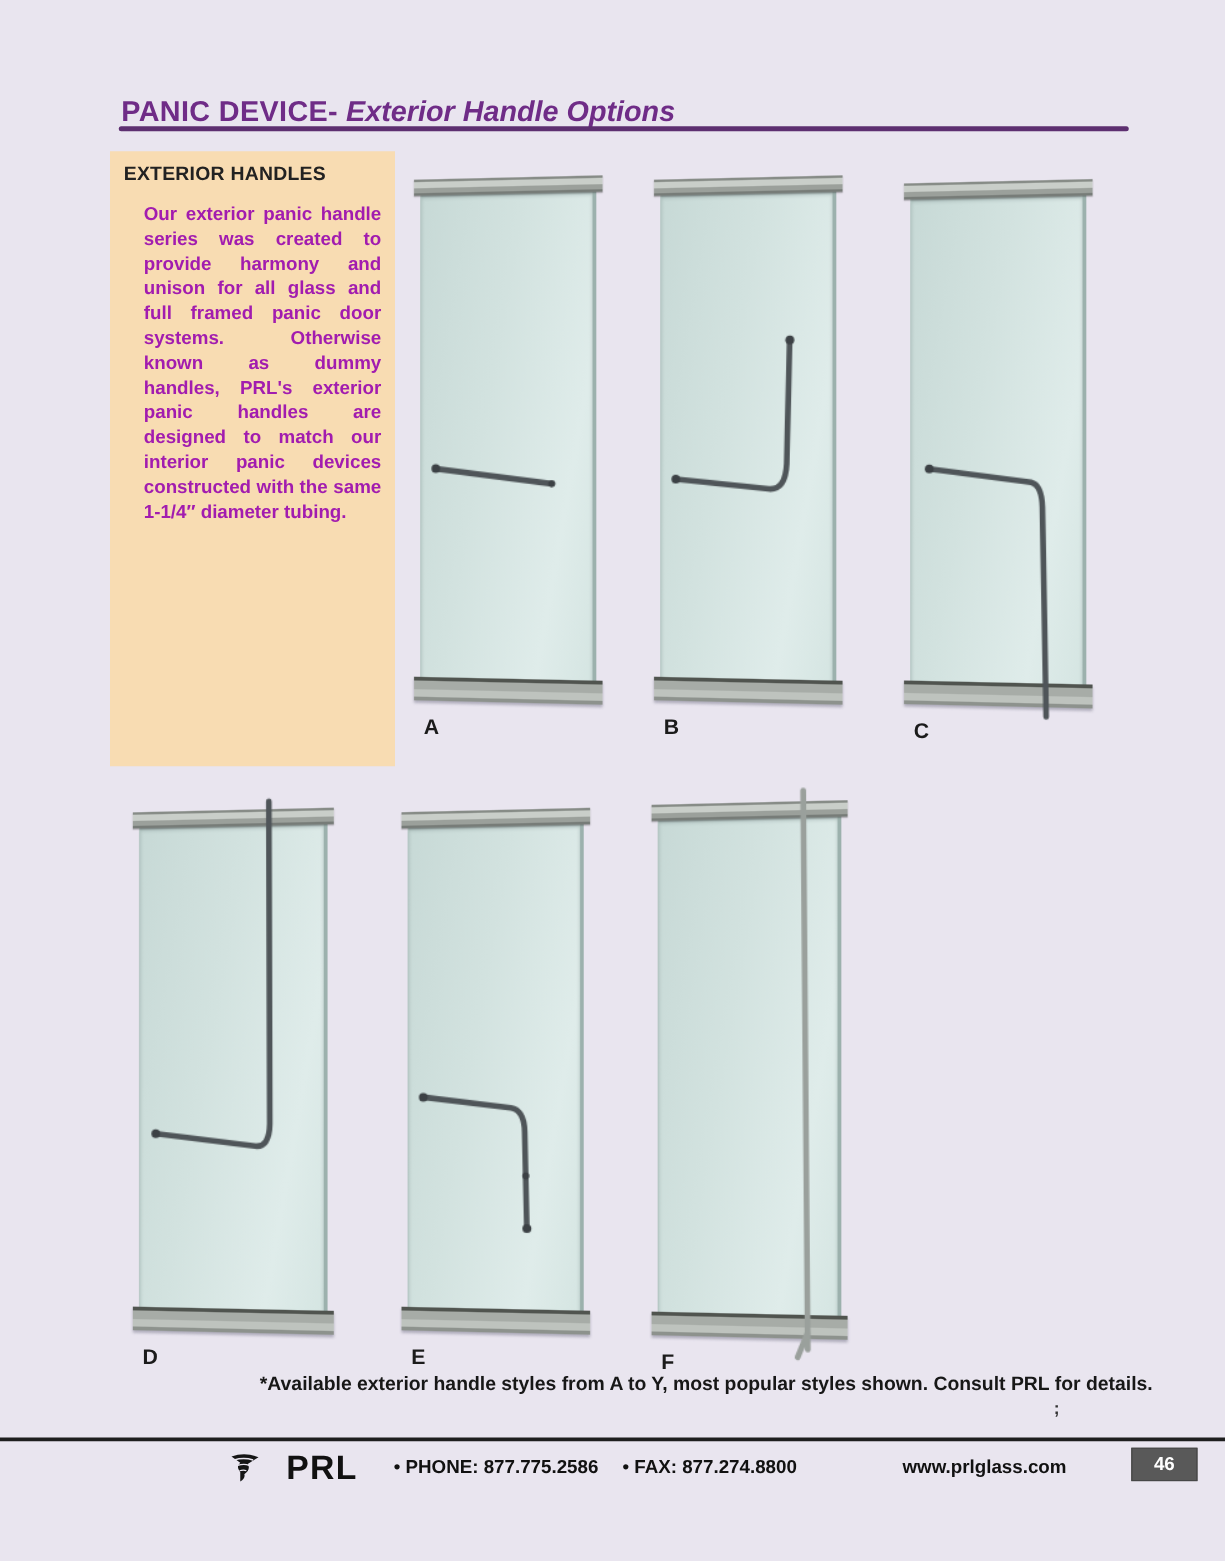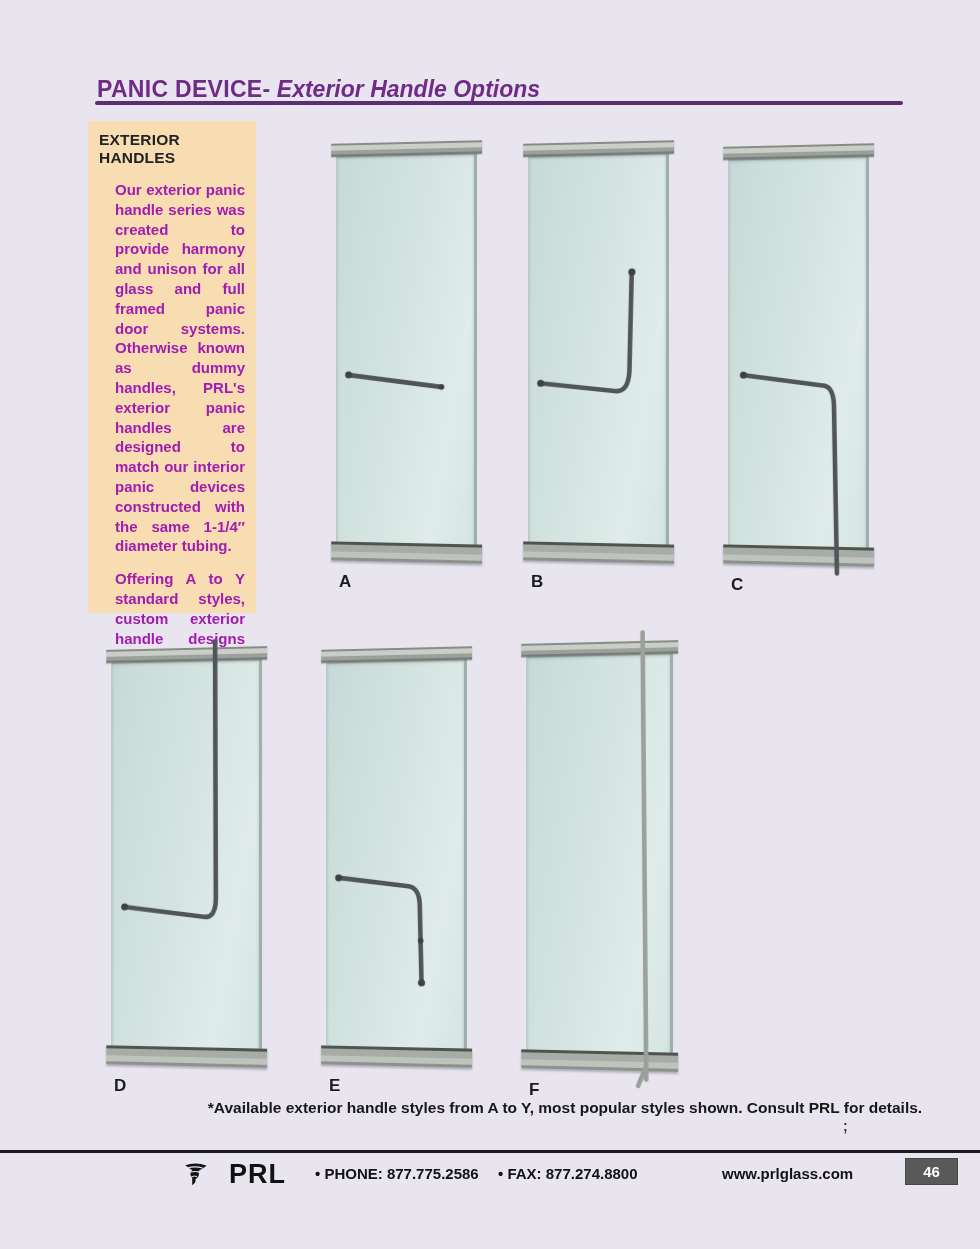--- a/index.html
+++ b/index.html
@@ -7,21 +7,21 @@
     position:relative;width:980px;height:1249px;overflow:hidden;
     background:#e9e5ef;font-family:"Liberation Sans",sans-serif;color:#1f1f1f;
   }
   
   .title{position:absolute;left:97px;top:76px;font-size:23px;color:#6f2c87;white-space:nowrap;}
   .title .t-bold{font-weight:800;letter-spacing:.3px;}
   .title .t-italic{font-style:italic;font-weight:700;}
   .title-rule{position:absolute;left:95px;top:101px;width:808px;height:4px;background:#5d2f70;border-radius:2px;}
   
   .info-box{
-    position:absolute;left:88px;top:121px;width:168px;height:492px;box-sizing:border-box;
+    position:absolute;left:88px;top:121px;width:228px;height:492px;box-sizing:border-box;
     background:#f8dcb2;padding:10px 11px;color:#262626;
   }
   .info-box h2{margin:0 0 13px 0;font-size:15.5px;font-weight:700;letter-spacing:.2px;color:#222;}
   .info-box p{margin:0 0 13px 16px;font-size:15px;line-height:19.8px;text-align:justify;font-weight:600;color:#a21caf;}
   
   .door{position:absolute;}
   .door-3d{
     position:absolute;inset:0;display:flex;flex-direction:column;
     transform:perspective(1100px) rotateY(-7deg);transform-origin:50% 50%;
   }
@@ -77,21 +77,20 @@
 <div class="page">
 
   <div class="title">
     <span class="t-bold">PANIC DEVICE-</span><span class="t-italic"> Exterior Handle Options</span>
   </div>
   <div class="title-rule"></div>
 
   <div class="info-box">
     <h2>EXTERIOR HANDLES</h2>
     <p>Our exterior panic handle series was created to provide harmony and unison for all glass and full framed panic door systems. Otherwise known as dummy handles, PRL's exterior panic handles are designed to match our interior panic devices constructed with the same 1-1/4″ diameter tubing.</p>
-    <p>Offering A to Y standard styles, custom exterior handle designs and a variety of features and options, PRL delivers premium quality exterior deadbolt handles that will make your emergency egress system stand above the rest.</p>
   </div>
 
   <div class="door" style="left:335px;top:142px;width:142px;height:420px;">
     <div class="door-3d">
       <div class="rail top-rail"></div>
       <div class="glass"></div>
       <div class="rail bottom-rail"></div>
       <svg class="handle" viewBox="0 0 100 100" preserveAspectRatio="none">
         <path class="bar-dark" d="M9 55.5 L75 58.3"></path>
         <path class="dot" d="M9 55.5 l.1 0"></path>

